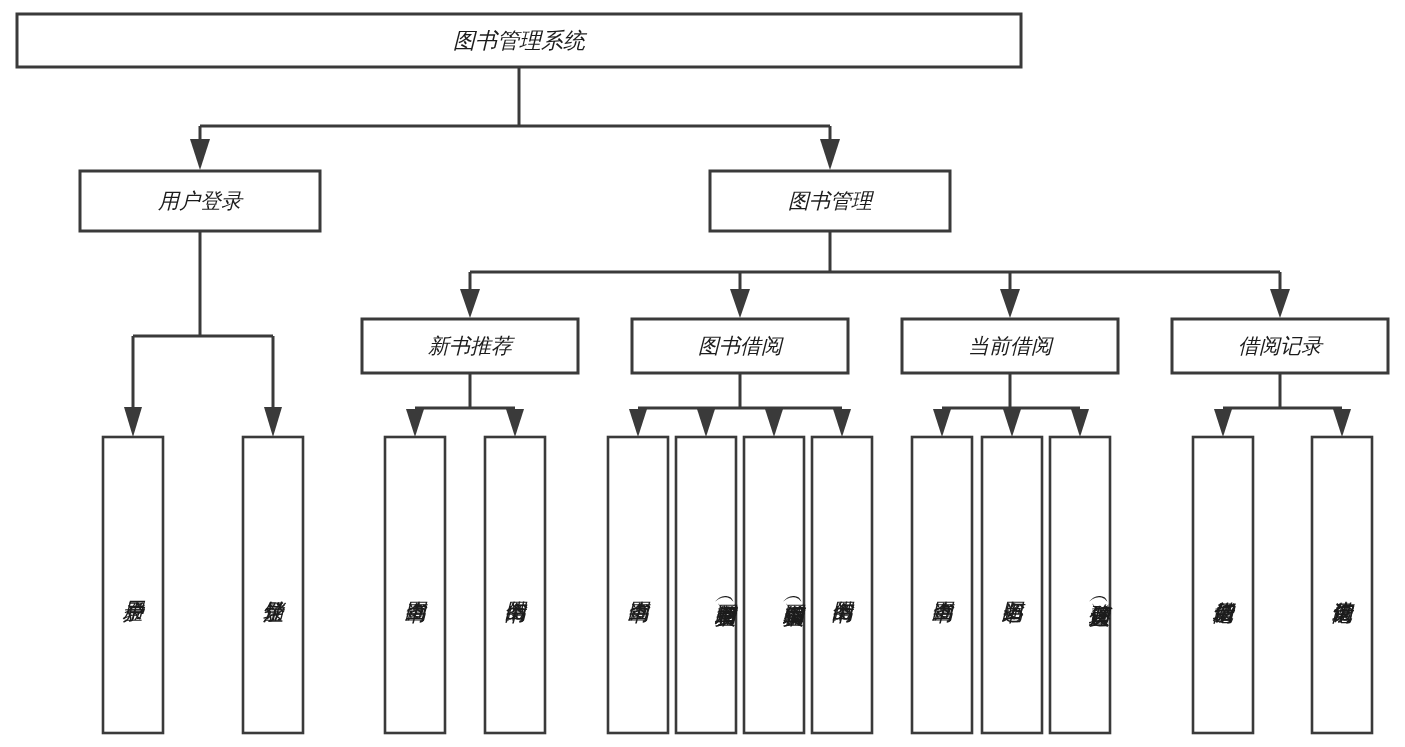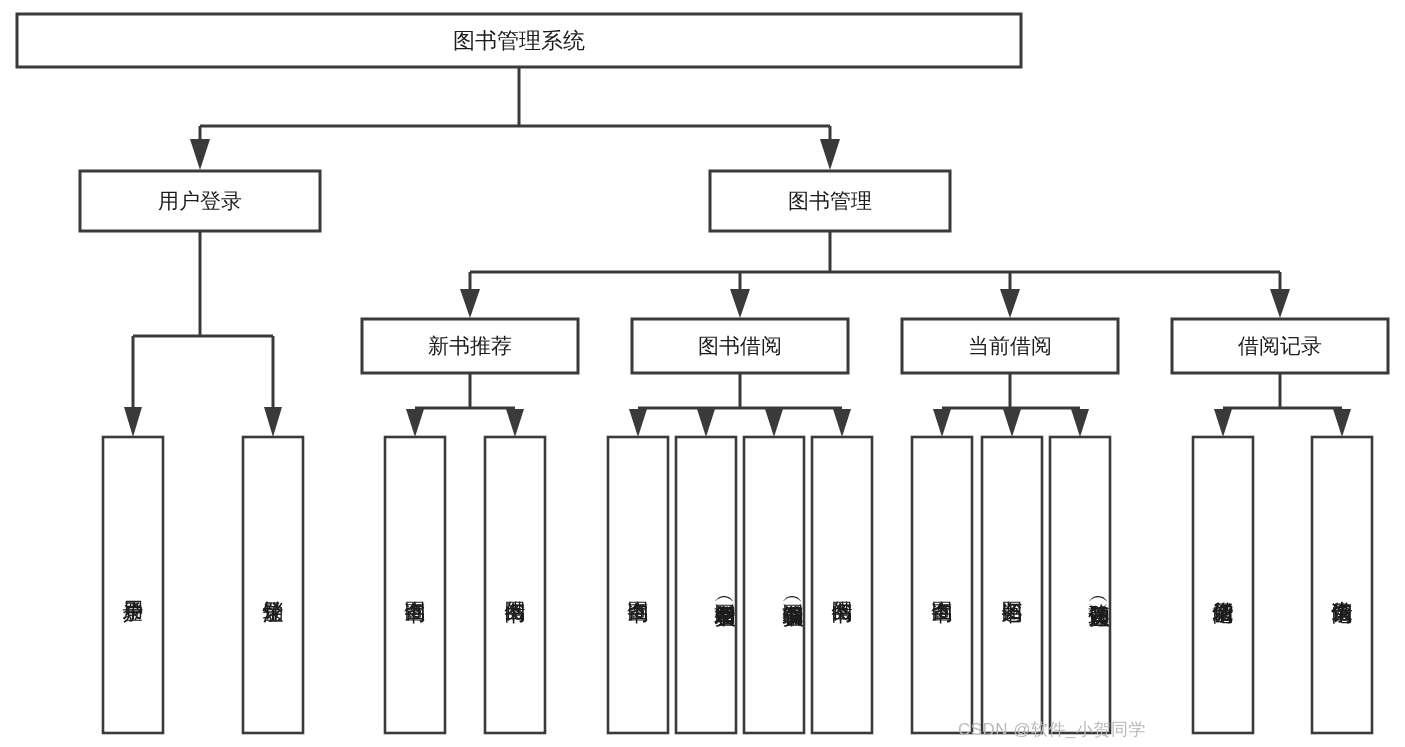--- a/index.html
+++ b/index.html
@@ -11,20 +11,21 @@
     width: 1405px;
     height: 747px;
     font-family: "Liberation Sans", "DejaVu Sans", sans-serif;
     overflow: hidden;
     position: relative;
   }
   #diagram-root {
     position: relative;
     width: 1156px;
     height: 747px;
+    font-style: italic;
   }
   svg.diagram {
     display: block;
     width: 1405px;
     height: 747px;
   }
   .node-box {
     fill: #ffffff;
     stroke: #3a3a3a;
     stroke-width: 3;
@@ -214,15 +215,14 @@
   <div class="vlabel" style="left:744px; top:437px; width:60px; height:296px; align-items:flex-start; padding-top:8px; box-sizing:border-box;">编辑图书（管理员）</div>
   <div class="vlabel" style="left:812px; top:437px; width:60px; height:296px;">借阅图书</div>
 
   <div class="vlabel" style="left:912px; top:437px; width:60px; height:296px;">查询图书</div>
   <div class="vlabel" style="left:982px; top:437px; width:60px; height:296px;">归还图书</div>
   <div class="vlabel" style="left:1050px; top:437px; width:60px; height:296px; align-items:flex-start; padding-top:8px; box-sizing:border-box;">确认归还（管理员）</div>
 
   <div class="vlabel" style="left:1193px; top:437px; width:60px; height:296px;">新增借阅记录</div>
   <div class="vlabel" style="left:1312px; top:437px; width:60px; height:296px;">查询借阅记录</div>
 
-  <div class="watermark">CSDN @软件_小贺同学</div>
 
 </div>
 
 </body></html>

